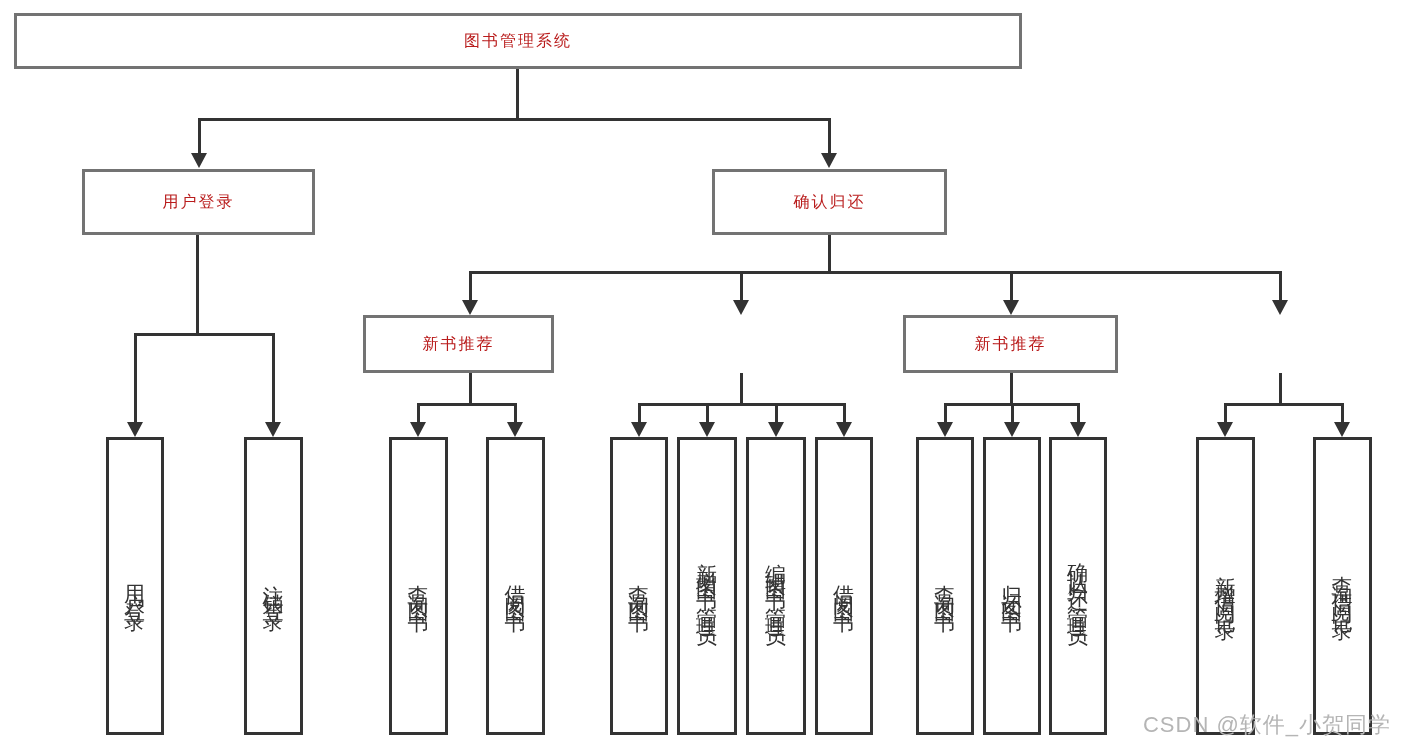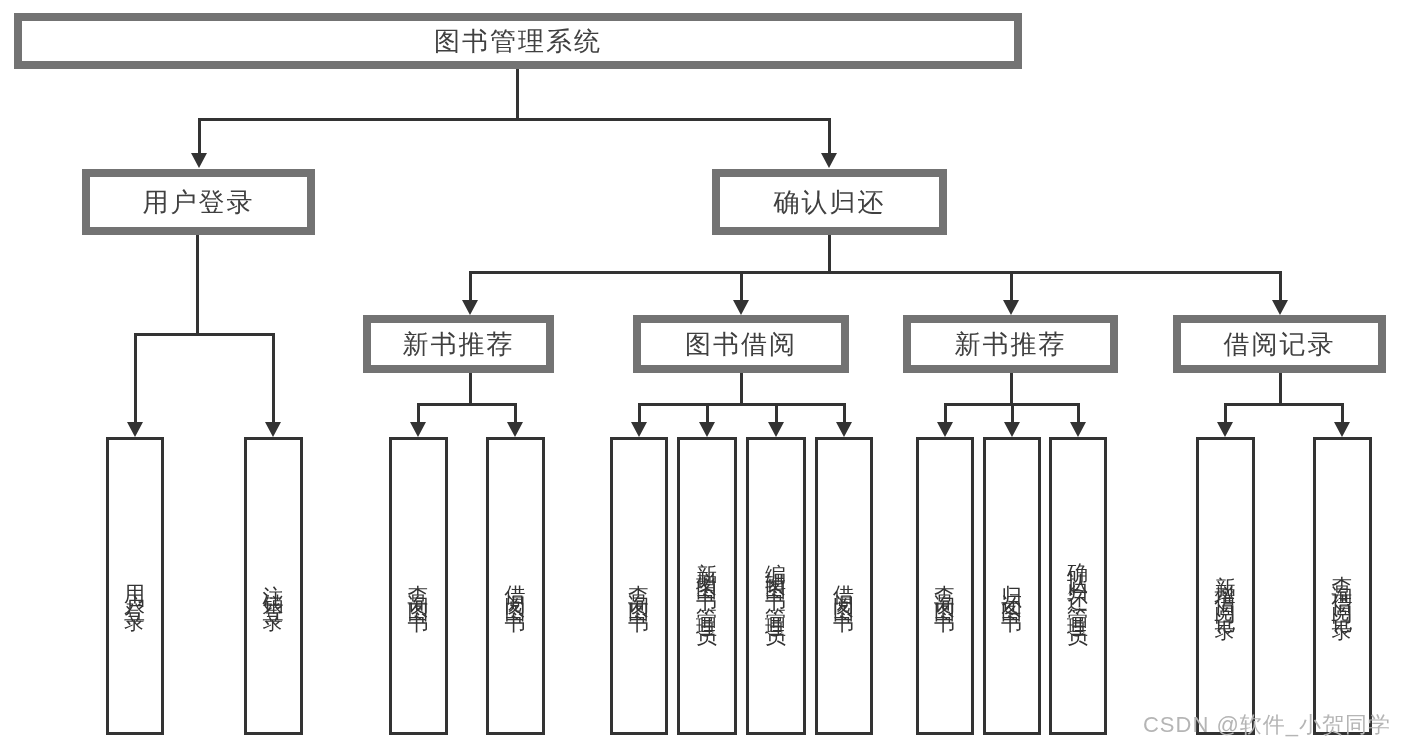--- a/index.html
+++ b/index.html
@@ -1,23 +1,23 @@
 <!DOCTYPE html>
 <html><head>
 <meta charset="utf-8">
 <style>
   html,body{margin:0;padding:0;background:#fff;}
   .canvas{
     position:relative;width:1405px;height:747px;background:#ffffff;
     font-family:"Liberation Sans","DejaVu Sans",sans-serif;overflow:hidden;
   }
   .box{
-    position:absolute;box-sizing:border-box;border:8px solid #737373;background:#ffffff;
+    position:absolute;box-sizing:border-box;border:3px solid #737373;background:#ffffff;
     display:flex;align-items:center;justify-content:center;
-    font-size:26px;color:#404040;letter-spacing:2px;white-space:nowrap;
+    font-size:16px;color:#b91c1c;letter-spacing:2px;white-space:nowrap;
   }
   .tall{
     position:absolute;box-sizing:border-box;border:3px solid #333333;background:#ffffff;
     top:437px;height:298px;
     display:flex;align-items:center;justify-content:center;
     writing-mode:vertical-rl;text-orientation:mixed;
     font-size:21px;letter-spacing:9px;color:#333333;line-height:1;
   }
   .v{position:absolute;width:3px;background:#333333;}
   .h{position:absolute;height:3px;background:#333333;}
@@ -95,23 +95,21 @@
   <div class="v" style="left:1341px;top:403px;height:21px"></div>
   <div class="tri" style="left:1334px;top:422px"></div>
 
   <div class="box" style="left:14px;top:13px;width:1008px;height:56px">图书管理系统</div>
 
   <div class="box" style="left:82px;top:169px;width:233px;height:66px">用户登录</div>
 
   <div class="box" style="left:712px;top:169px;width:235px;height:66px">确认归还</div>
 
   <div class="box" style="left:363px;top:315px;width:191px;height:58px">新书推荐</div>
-  <div class="box" style="left:633px;top:315px;width:216px;height:58px">图书借阅</div>
   <div class="box" style="left:903px;top:315px;width:215px;height:58px">新书推荐</div>
-  <div class="box" style="left:1173px;top:315px;width:213px;height:58px">借阅记录</div>
 
   <div class="tall" style="left:106px;width:58px">用户登录</div>
   <div class="tall" style="left:244px;width:59px">注销登录</div>
 
   <div class="tall" style="left:389px;width:59px">查询图书</div>
   <div class="tall" style="left:486px;width:59px">借阅图书</div>
 
   <div class="tall" style="left:610px;width:58px">查询图书</div>
   <div class="tall" style="left:677px;width:60px">新增图书（管理员）</div>
   <div class="tall" style="left:746px;width:60px">编辑图书（管理员）</div>

